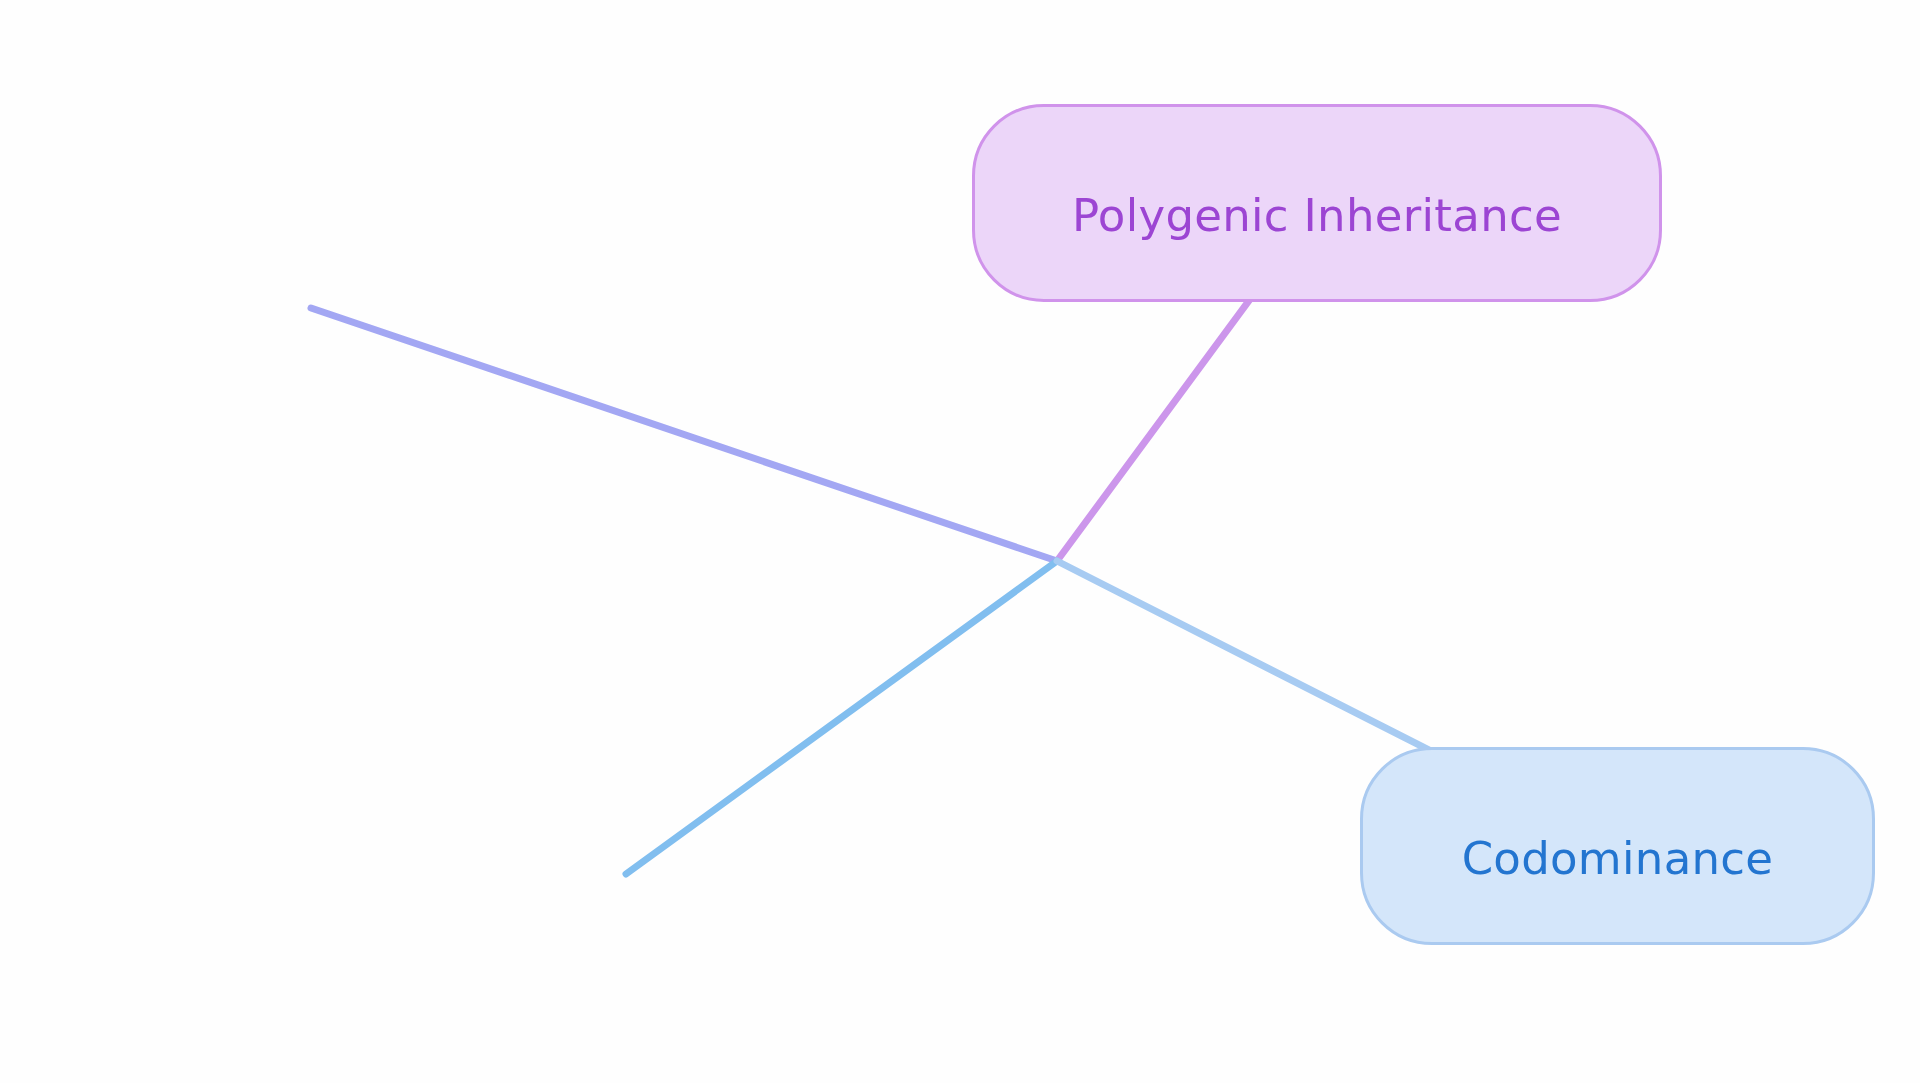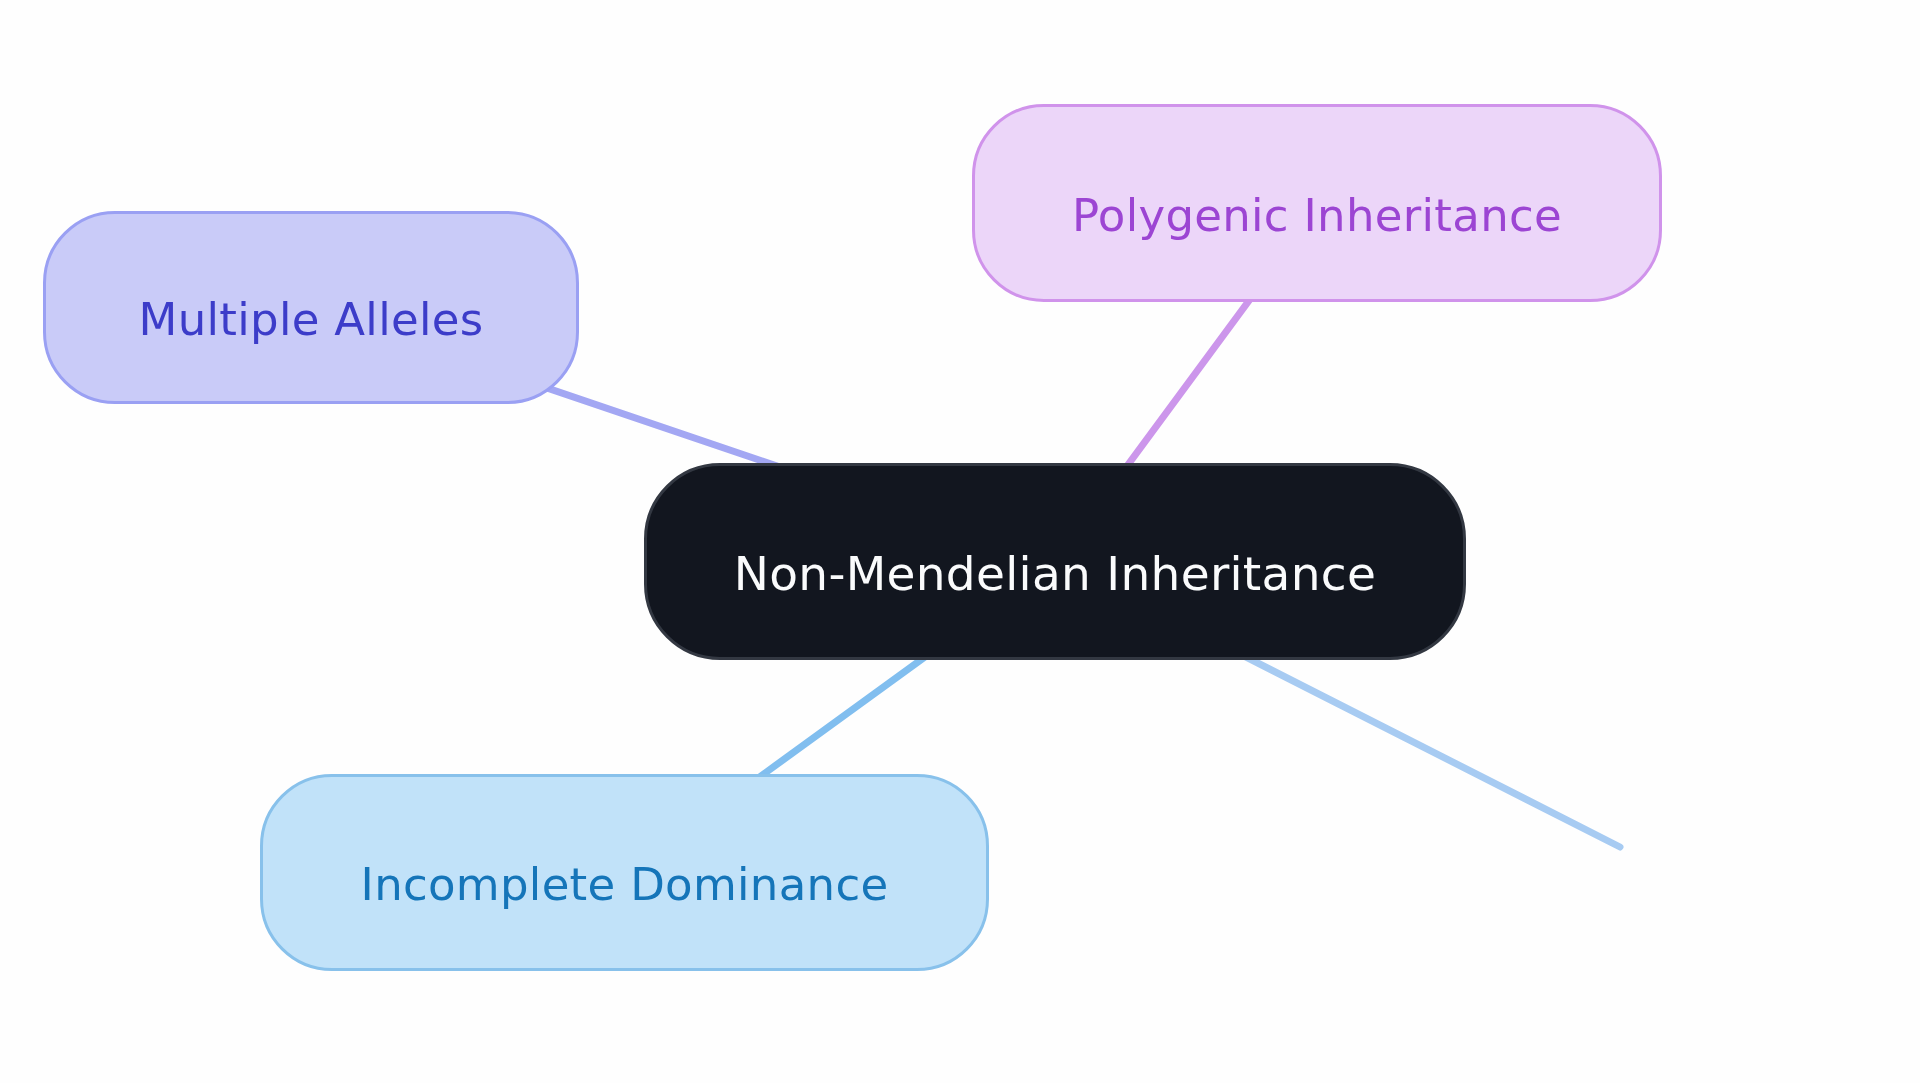--- a/index.html
+++ b/index.html
@@ -43,30 +43,24 @@
 
 <div class="canvas">
 
   <svg class="edges" viewBox="0 0 1920 1083" xmlns="http://www.w3.org/2000/svg">
     <line x1="311" y1="308" x2="1057" y2="561" style="stroke: rgb(163, 167, 243);"></line>
     <line x1="1321" y1="203" x2="1057" y2="561" style="stroke: rgb(204, 150, 235);"></line>
     <line x1="1057" y1="561" x2="626" y2="874" style="stroke: rgb(129, 190, 239);"></line>
     <line x1="1057" y1="561" x2="1620" y2="847" style="stroke: rgb(167, 203, 242);"></line>
   </svg>
 
-  <div class="node node-branch-0" style="background: rgb(201, 203, 248); border-color: rgb(154, 160, 243); color: rgb(60, 60, 201);">
-    <span class="label">Multiple Alleles</span>
-  </div>
 
   <div class="node node-branch-1" style="background: rgb(236, 214, 249); border-color: rgb(208, 147, 235); color: rgb(156, 69, 211);">
     <span class="label">Polygenic Inheritance</span>
   </div>
 
-  <div class="node node-center" style="background: rgb(18, 22, 31); border-color: rgb(51, 56, 66); color: rgb(250, 251, 252);">
-    <span class="label">Non-Mendelian Inheritance</span>
+
+
+  <div class="node node-branch-3" style="background: rgb(212, 230, 250); border-color: rgb(170, 202, 240); color: rgb(35, 117, 208);">
+    <span class="label">Codominance</span>
   </div>
-
-  <div class="node node-branch-2" style="background: rgb(193, 226, 249); border-color: rgb(136, 193, 235); color: rgb(21, 117, 185);">
-    <span class="label">Incomplete Dominance</span>
-  </div>
-
 
 </div>
 
 </body></html>

